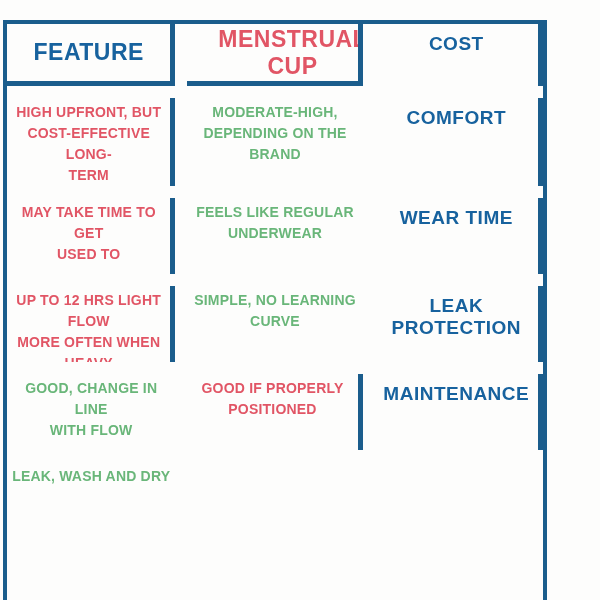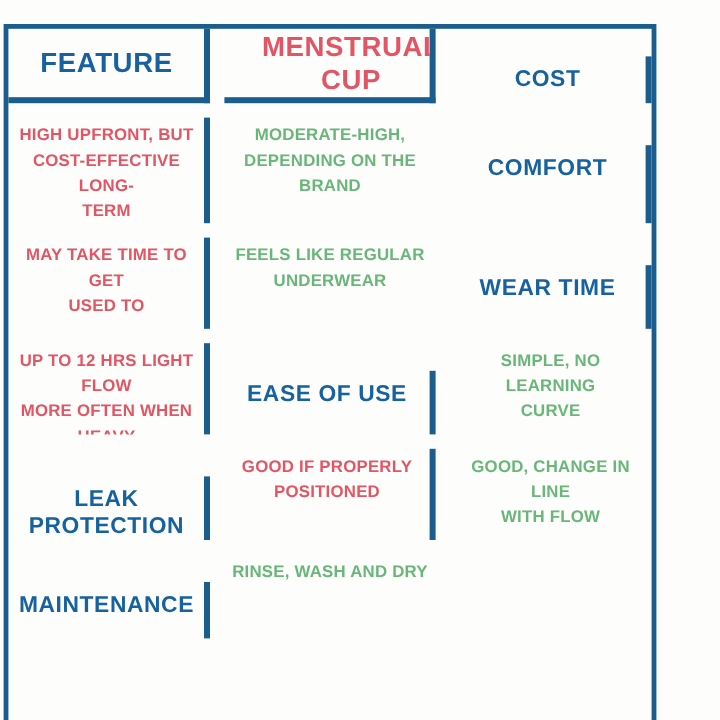--- a/index.html
+++ b/index.html
@@ -49,21 +49,20 @@
   }
   .head.feature-head { color: var(--blue-text); }
   .head.cup-head     { color: var(--red-text); padding-left: 40px; }
   .head.pants-head   { color: var(--green-text); }
   .feature-cell {
     padding-top: 9px;
     font-weight: bold;
     font-size: 19px;
     letter-spacing: 0.5px;
     color: var(--blue-text);
-    margin-top: 23px;
   }
   .content-cell {
     padding: 4px 5px 0 5px;
     font-weight: bold;
     font-size: 14px;
     line-height: 21px;
     letter-spacing: 0.2px;
     white-space: pre-line;
   }
   .cup-cell   { color: var(--red-text); }
@@ -90,27 +89,26 @@
     <div class="cell content-cell cup-cell">MAY TAKE TIME TO GET
 USED TO</div>
     <div class="cell content-cell pants-cell last-col">FEELS LIKE REGULAR
 UNDERWEAR</div>
 
     <div class="cell feature-cell">WEAR TIME</div>
     <div class="cell content-cell cup-cell">UP TO 12 HRS LIGHT FLOW
 MORE OFTEN WHEN
 HEAVY</div>
 
-    <div class="cell feature-cell">EASE OF USE</div>
     <div class="cell content-cell pants-cell last-col">SIMPLE, NO LEARNING
 CURVE</div>
 
     <div class="cell feature-cell">LEAK PROTECTION</div>
+    <div class="cell content-cell pants-cell last-col">GOOD, CHANGE IN LINE
+WITH FLOW</div>
     <div class="cell content-cell cup-cell">GOOD IF PROPERLY
 POSITIONED</div>
-    <div class="cell content-cell pants-cell last-col">GOOD, CHANGE IN LINE
-WITH FLOW</div>
 
     <div class="cell feature-cell">MAINTENANCE</div>
-    <div class="cell content-cell pants-cell last-col">RINSE, WASH AND DRY</div>
+    <div class="cell content-cell pants-cell last-col">LEAK, WASH AND DRY</div>
 
   </div>
 </div>
 
 </body></html>

